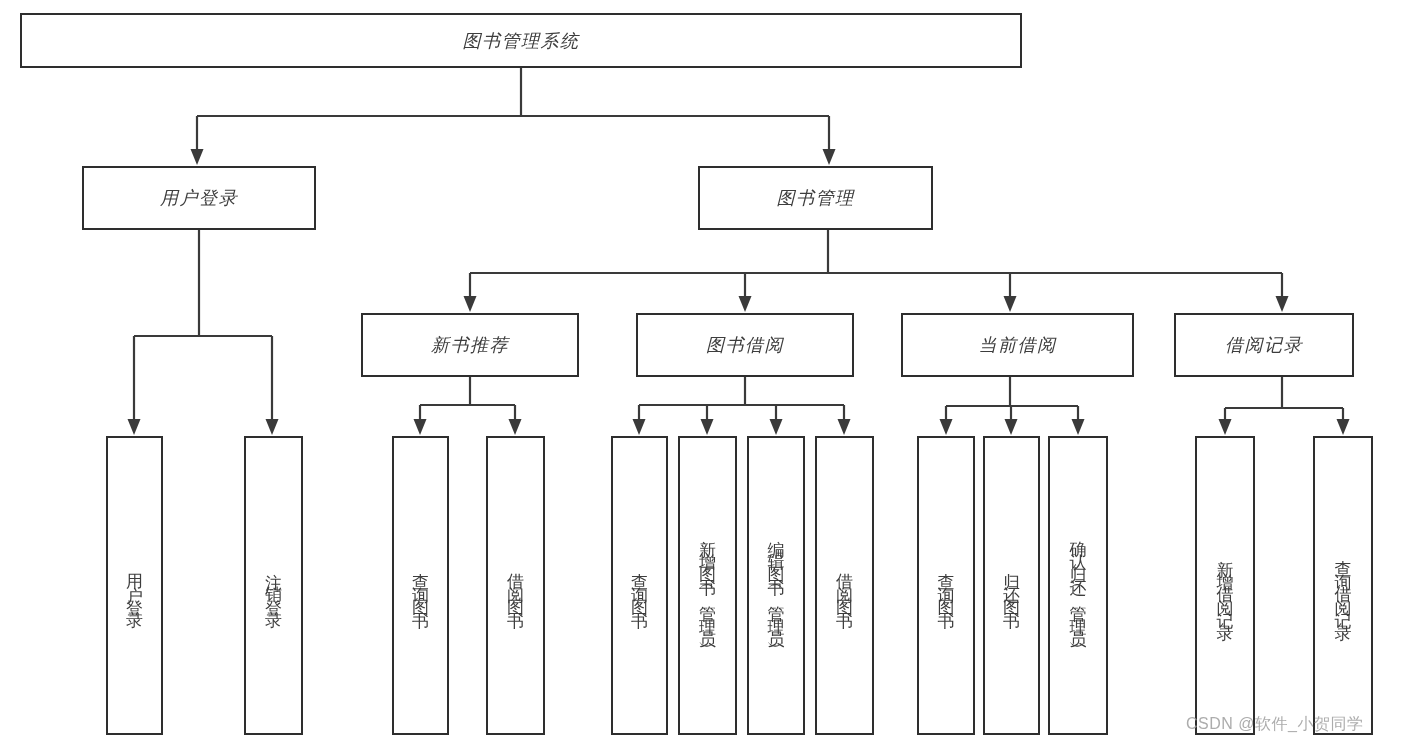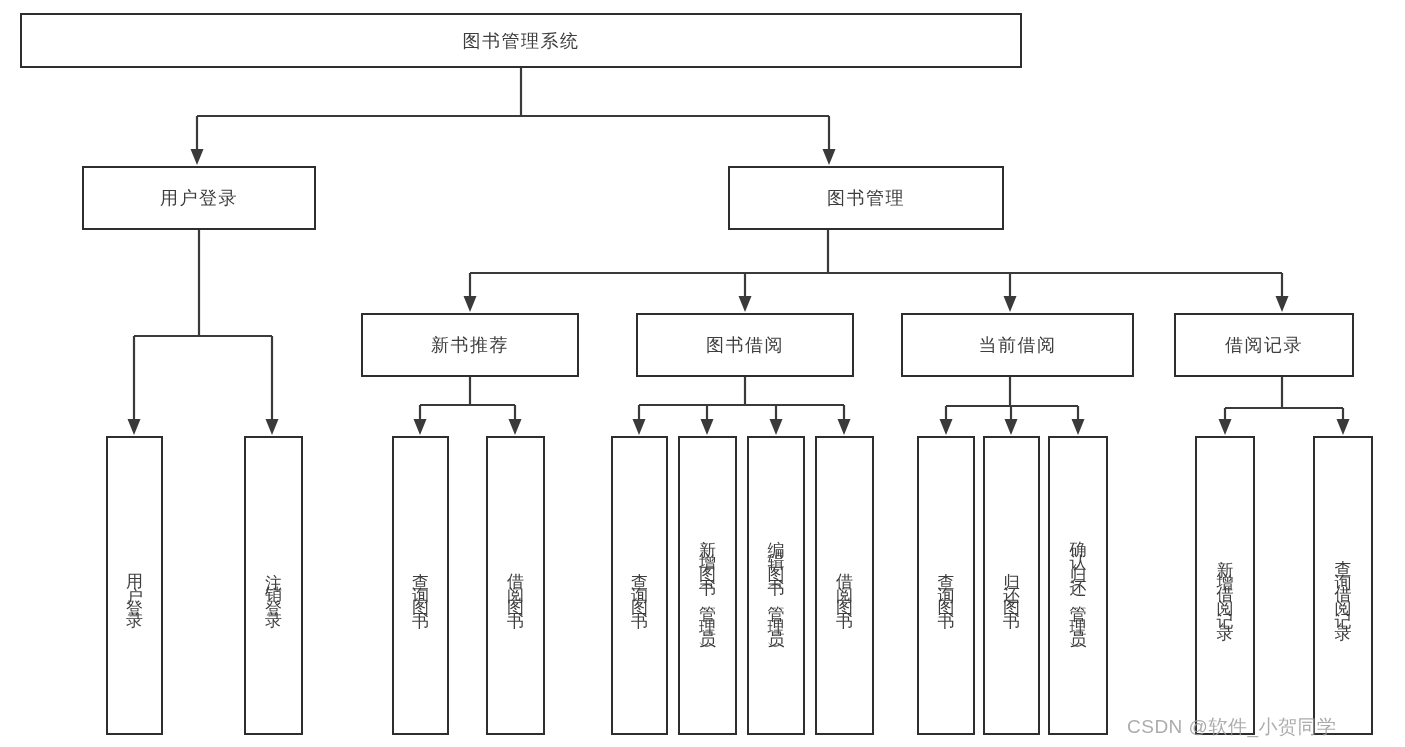--- a/index.html
+++ b/index.html
@@ -23,37 +23,38 @@
     border: 2.5px solid #2e2e2e;
     color: #3d3d3d;
     display: flex;
     align-items: center;
     justify-content: center;
     text-align: center;
   }
   .node.h {
     font-size: 18px;
     letter-spacing: 1.5px;
+    font-style: italic;
   }
   .node.root { border-width: 2px; }
   .node.v { padding: 8px 0; }
   .vtext {
     writing-mode: vertical-rl;
     text-orientation: mixed;
     font-size: 17px;
     letter-spacing: 13px;
     line-height: 1;
     color: #3d3d3d;
     white-space: nowrap;
   }
   .watermark {
     position: absolute;
-    left: 1127px;
+    left: 1186px;
     top: 714px;
-    font-size: 19px;
+    font-size: 16px;
     color: rgba(158, 158, 158, 0.85);
     letter-spacing: 0.5px;
     white-space: nowrap;
     z-index: 5;
   }
 </style>
 </head>
 <body>
 
 <div class="canvas">
@@ -96,21 +97,21 @@
       <polygon points="1004.5,419 1017.5,419 1011,435"></polygon>
       <polygon points="1071.5,419 1084.5,419 1078,435"></polygon>
       <polygon points="1218.5,419 1231.5,419 1225,435"></polygon>
       <polygon points="1336.5,419 1349.5,419 1343,435"></polygon>
     </g>
   </svg>
 
   <div class="node h root" style="left:20px; top:13px; width:1002px; height:55px">图书管理系统</div>
 
   <div class="node h" style="left:82px; top:166px; width:234px; height:64px">用户登录</div>
-  <div class="node h" style="left:728px; top:166px; width:276px; height:64px">图书管理</div>
+  <div class="node h" style="left:698px; top:166px; width:235px; height:64px">图书管理</div>
 
   <div class="node h" style="left:361px; top:313px; width:218px; height:64px">新书推荐</div>
   <div class="node h" style="left:636px; top:313px; width:218px; height:64px">图书借阅</div>
   <div class="node h" style="left:901px; top:313px; width:233px; height:64px">当前借阅</div>
   <div class="node h" style="left:1174px; top:313px; width:180px; height:64px">借阅记录</div>
 
   <div class="node v" style="left:106px; top:436px; width:57px; height:299px">
     <span class="vtext">用户登录</span>
   </div>
   <div class="node v" style="left:244px; top:436px; width:59px; height:299px">

